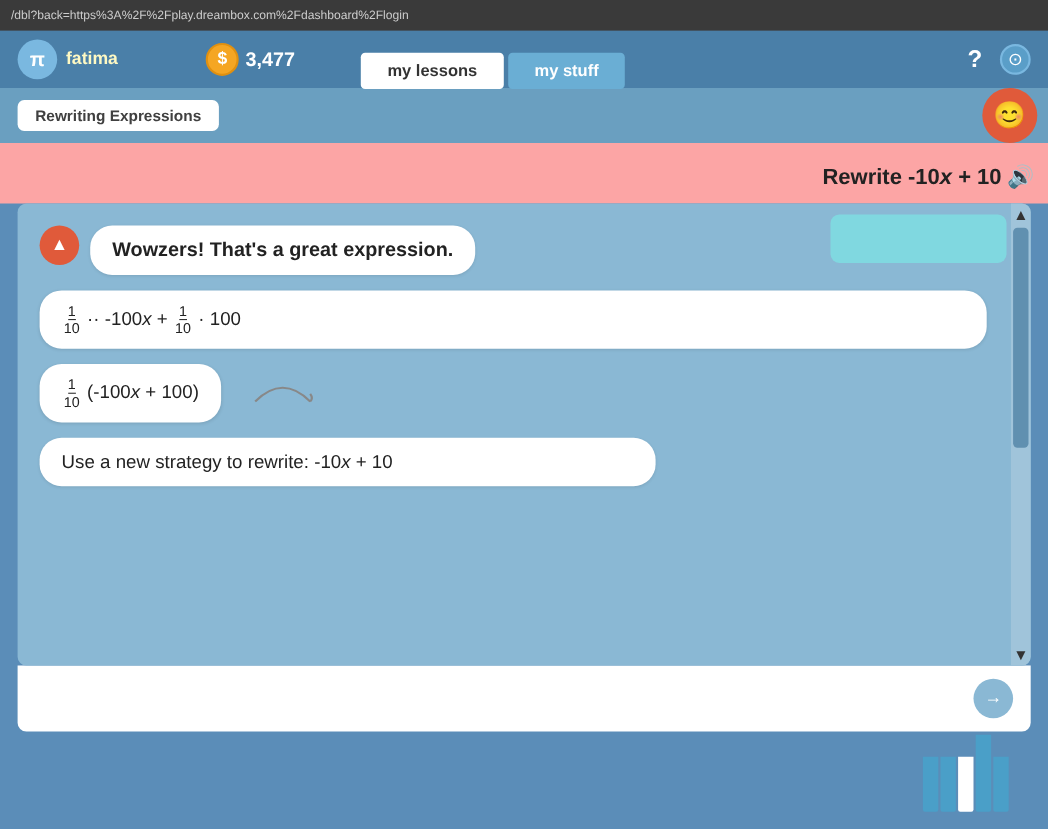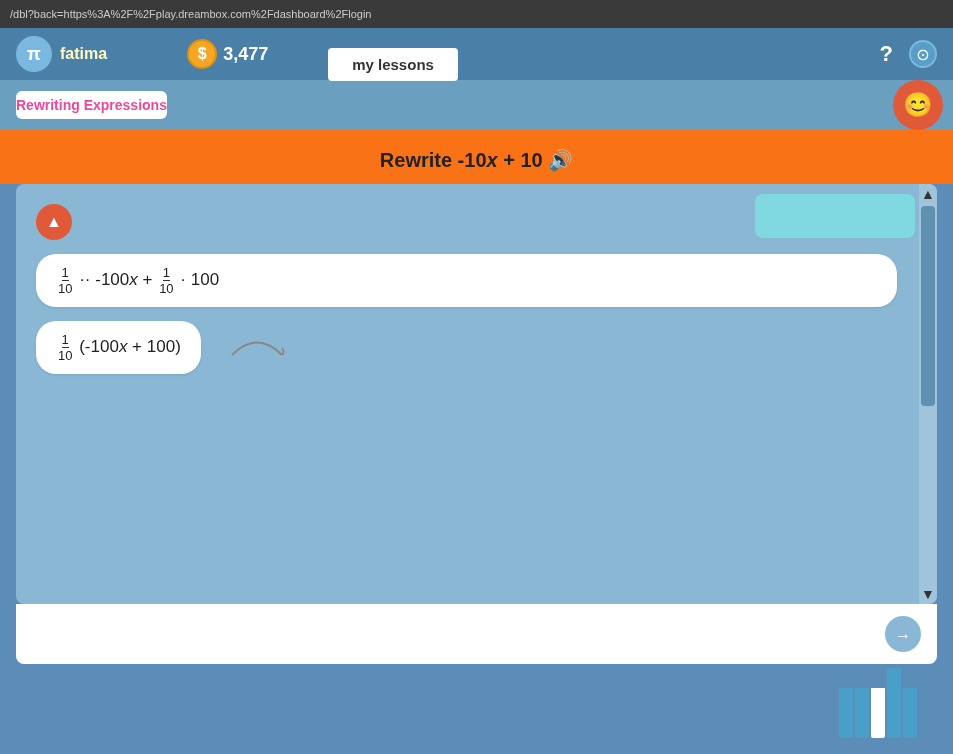--- a/index.html
+++ b/index.html
@@ -145,24 +145,24 @@
       background: #6a9fc0;
       padding: 8px 16px;
       display: flex;
       align-items: center;
       gap: 16px;
     }
 
     .lesson-title-box {
       background: white;
       border-radius: 6px;
-      padding: 6px 0;
+      padding: 6px 16px;
       font-size: 14px;
       font-weight: bold;
-      color: #ec4899;
+      color: #404040;
     }
 
     .undo-btn {
       background: #4a7fa8;
       border: none;
       border-radius: 6px;
       padding: 6px 12px;
       color: white;
       font-size: 18px;
       cursor: pointer;
@@ -180,26 +180,26 @@
       background: #e05a3a;
       border-radius: 50%;
       display: flex;
       align-items: center;
       justify-content: center;
       font-size: 24px;
     }
 
     
     .problem-area {
-      text-align: center;
-      padding: 18px 0 12px 0;
+      text-align: right;
+      padding: 18px 12px 12px 0;
       font-size: 20px;
       font-weight: bold;
       color: #222;
-      background: #f97316;
+      background: #fca5a5;
     }
 
     
     .main-content {
       background: #8ab8d4;
       margin: 0 16px;
       border-radius: 8px;
       padding: 20px;
       min-height: 420px;
       position: relative;
@@ -419,20 +419,23 @@
     <div class="coin-icon">
       <span>$</span>
     </div>
     <span class="coin-count">3,477</span>
   </div>
 
   <div class="nav-tabs">
     <div class="nav-tab active">
       <span>my lessons</span>
     </div>
+    <div class="nav-tab inactive">
+      <span>my stuff</span>
+    </div>
   </div>
 
   <div class="nav-right">
     <span class="nav-help">?</span>
     <div class="nav-settings">
       <span>⊙</span>
     </div>
   </div>
 </div>
 
@@ -462,20 +465,23 @@
     <span class="scroll-arrow-up">▲</span>
     <div class="scroll-thumb"></div>
     <span class="scroll-arrow-down">▼</span>
   </div>
 
   <div class="chat-area">
 
     <div class="bubble-row">
       <div class="tutor-icon">
         <span>▲</span>
+      </div>
+      <div class="bubble wowzers">
+        <span>Wowzers! That's a great expression.</span>
       </div>
     </div>
 
 
     <div class="math-bubble">
       <span>
         <span class="fraction">
             <span class="num">1</span>
             <span class="den">10</span>
           </span>
@@ -499,20 +505,23 @@
         </span>
       </div>
       <span class="curve-decoration">
         <svg width="60" height="30" viewBox="0 0 60 30">
           <path d="M 5 25 Q 30 0 55 25" stroke="#888" fill="none" stroke-width="2"></path>
           <path d="M 55 25 Q 58 22 55 18" stroke="#888" fill="none" stroke-width="2"></path>
         </svg>
       </span>
     </div>
 
+    <div class="bubble">
+      <span>Use a new strategy to rewrite: -10<span class="math-inline">x</span> + 10</span>
+    </div>
 
   </div>
 </div>
 
 <div class="input-area">
   <div style="display:flex; align-items:center; gap:12px; width:100%;">
     <div style="flex:1;">
       <input type="text" class="input-field" placeholder="" style="">
     </div>
     <button class="send-btn">

